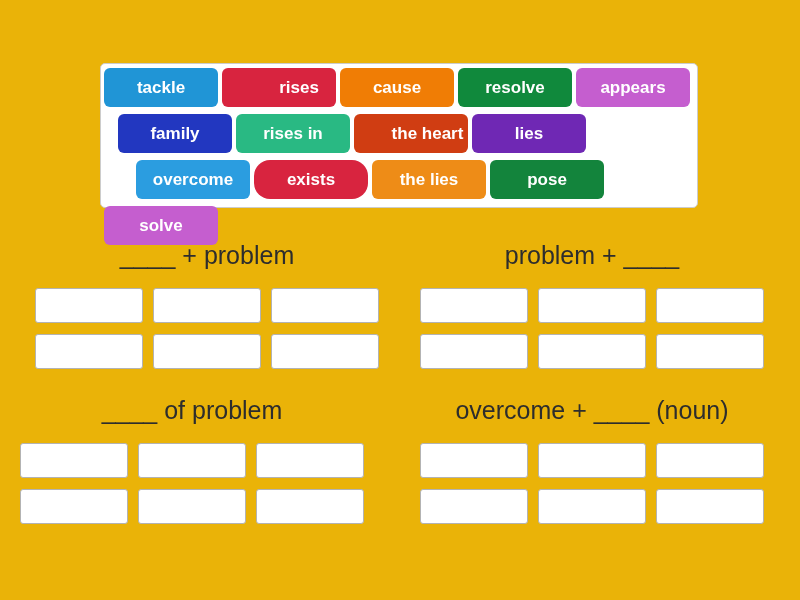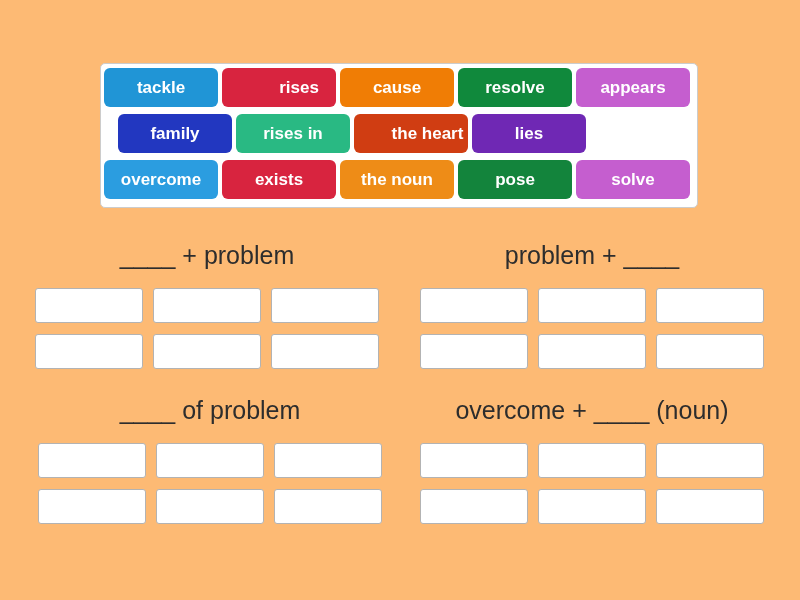--- a/index.html
+++ b/index.html
@@ -1,36 +1,36 @@
 <!DOCTYPE html>
 <html><head>
 <meta charset="utf-8">
 <style>
   html,body { margin:0; padding:0; background:#ffffff; }
   .stage {
-    position:relative; width:800px; height:600px; background:#fdba74;
+    position:relative; width:800px; height:600px; background:#eab308;
     font-family:"Liberation Sans", sans-serif; overflow:hidden;
   }
   .bank {
     position:absolute; left:100px; top:63px; width:598px; height:145px;
     box-sizing:border-box; background:#ffffff;
     border:1px solid #cccccc; border-radius:5px;
     padding:4px 3px; display:flex; flex-wrap:wrap; gap:7px 4px;
     align-content:flex-start;
   }
   .tile {
     width:114px; height:39px; border-radius:6px; box-sizing:border-box;
     display:flex; align-items:center; justify-content:center;
     color:#ffffff; font-weight:bold; font-size:17px; cursor:grab;
     user-select:none;
   }
   .group { position:absolute; width:344px; }
   .g1 { left:35px;  top:240px; }
   .g2 { left:420px; top:240px; }
-  .g3 { left:38px;  top:395px; }
+  .g3 { left:20px;  top:395px; }
   .g4 { left:420px; top:395px; }
   .group-header {
     text-align:center; font-size:25px; color:#2d2d2d;
     height:30px; line-height:30px; margin:0 0 18px 0; font-weight:normal;
     white-space:nowrap;
   }
   .slot-grid {
     display:grid; grid-template-columns:repeat(3,108px);
     grid-auto-rows:35px; gap:11px 10px;
   }
@@ -47,23 +47,23 @@
   <div class="bank">
       <div class="tile" style="background: rgb(32, 149, 214);">tackle</div>
       <div class="tile" style="background: rgb(216, 36, 63); padding-left: 40px;">rises</div>
       <div class="tile" style="background: rgb(240, 125, 5);">cause</div>
       <div class="tile" style="background: rgb(16, 137, 60);">resolve</div>
       <div class="tile" style="background: rgb(197, 94, 207);">appears</div>
       <div class="tile" style="background: rgb(34, 55, 192); margin-left: 14px;">family</div>
       <div class="tile" style="background: rgb(41, 185, 131);">rises in</div>
       <div class="tile" style="background: rgb(208, 61, 18); padding-left: 33px;">the heart</div>
       <div class="tile" style="background: rgb(111, 40, 180);">lies</div>
-      <div class="tile" style="background: rgb(43, 157, 224);">overcome</div>
-      <div class="tile" style="background: rgb(216, 36, 63);">exists</div>
-      <div class="tile" style="background: rgb(238, 140, 23);">the noun</div>
+      <div class="tile" style="background: rgb(43, 157, 224); margin-left: 32px;">overcome</div>
+      <div class="tile" style="background: rgb(216, 36, 63); border-radius: 16px;">exists</div>
+      <div class="tile" style="background: rgb(238, 140, 23);">the lies</div>
       <div class="tile" style="background: rgb(19, 132, 60);">pose</div>
       <div class="tile" style="background: rgb(197, 94, 207);">solve</div>
     </div>
 
   <div class="group g1">
     <div class="group-header">____ + problem</div>
     <div class="slot-grid">
         <div class="slot"></div>
         <div class="slot"></div>
         <div class="slot"></div>

